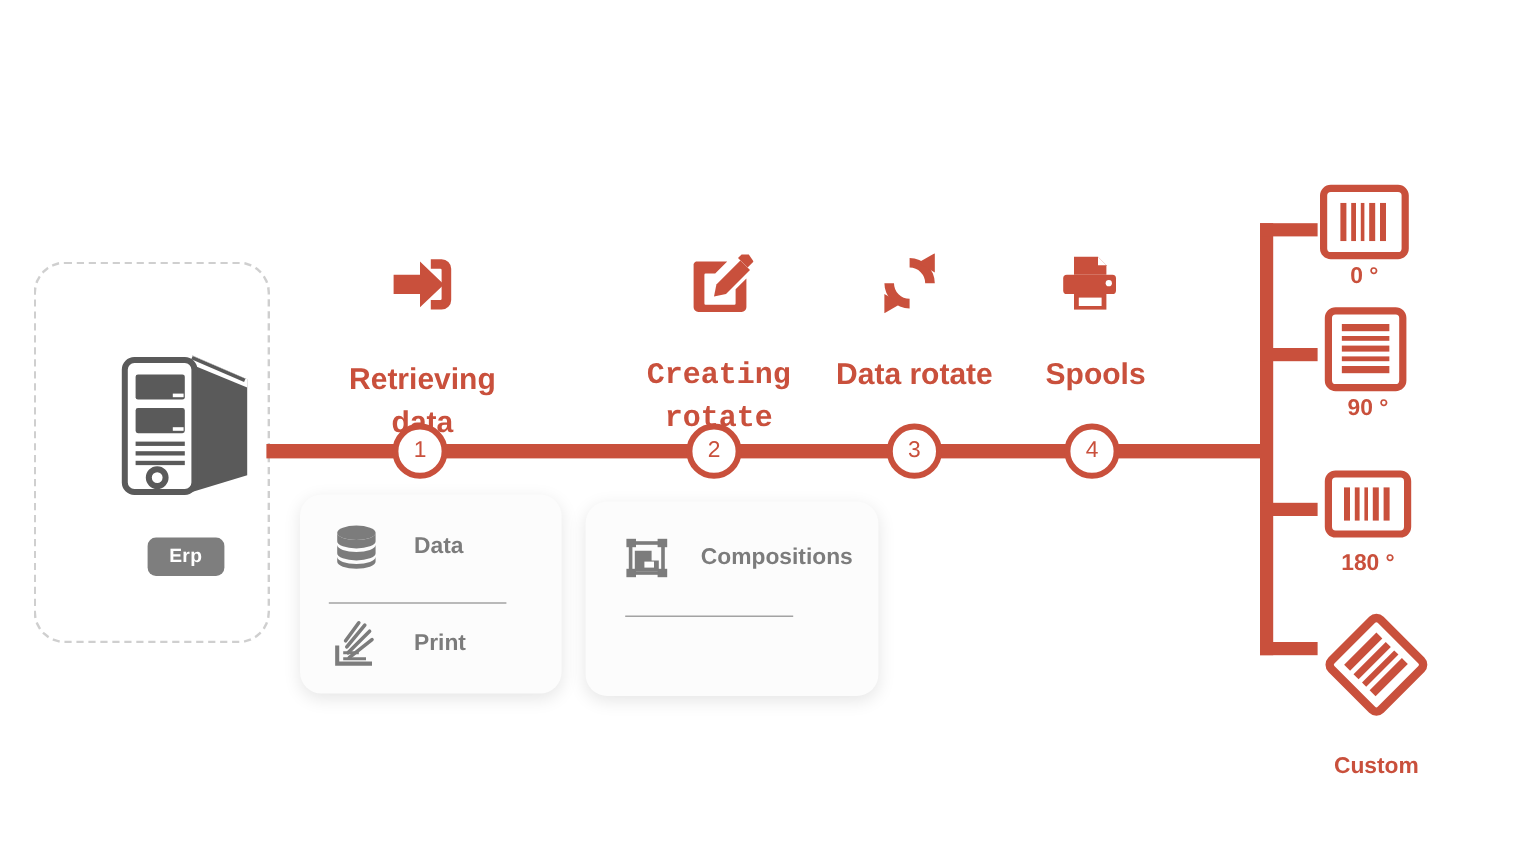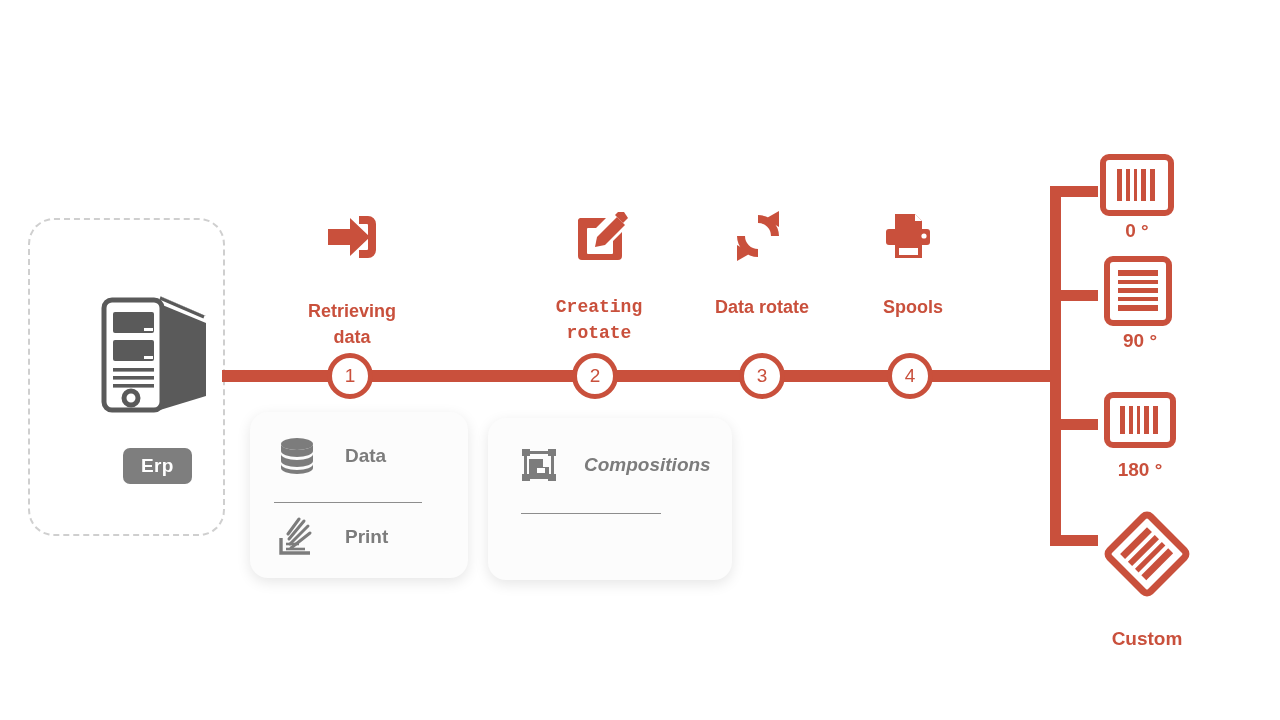--- a/index.html
+++ b/index.html
@@ -15,41 +15,41 @@
   
   .erp-panel{
     position:absolute;left:28px;top:218px;width:193px;height:314px;
     border:2px dashed #cfcfcf;border-radius:26px;
     background:#fff;
   }
   .erp-icon{position:absolute;left:64px;top:72px;}
   .erp-badge{
     position:absolute;left:93px;top:228px;
     background:#7e7e7e;color:#ffffff;
-    font-size:19px;font-weight:bold;
+    font-size:16px;font-weight:bold;
     padding:7px 18px;border-radius:7px;
     letter-spacing:.3px;
   }
 
   
   .timeline-bar{
     position:absolute;left:222px;top:370px;width:838px;height:12px;
     background:#c9503c;
   }
   .step-circle{
     position:absolute;width:46px;height:46px;border-radius:50%;
     background:#ffffff;border:5px solid #c9503c;
     box-sizing:border-box;
     display:flex;align-items:center;justify-content:center;
     font-size:19px;color:#c9503c;font-weight:400;
     z-index:4;
   }
   .step-label{
     position:absolute;text-align:center;
-    color:#c9503c;font-size:18px;font-weight:bold;line-height:1.42;
+    color:#c9503c;font-size:25px;font-weight:bold;line-height:1.42;
     z-index:3;
   }
   .step-icon{position:absolute;z-index:3;}
 
   
   .card{
     position:absolute;background:#fcfcfc;border-radius:18px;
     box-shadow:0 4px 14px rgba(0,0,0,.10);
     z-index:5;
   }
@@ -194,21 +194,21 @@
           <rect x="2" y="27" width="8" height="7" fill="#7c7c7c"></rect>
           <rect x="28" y="27" width="8" height="7" fill="#7c7c7c"></rect>
           <rect x="9" y="4" width="20" height="3" fill="#7c7c7c"></rect>
           <rect x="9" y="29" width="20" height="3" fill="#7c7c7c"></rect>
           <rect x="4" y="8" width="3" height="20" fill="#7c7c7c"></rect>
           <rect x="31" y="8" width="3" height="20" fill="#7c7c7c"></rect>
           <path d="M9 12 H23 V20 H29 V29 H9 Z" fill="#7c7c7c"></path>
           <rect x="17" y="21" width="8" height="5" fill="#ffffff"></rect>
         </svg>
       </span>
-      <span class="card-text" style="margin-left:24px;font-style:italic;">Compositions</span>
+      <span class="card-text" style="margin-left:24px;">Compositions</span>
     </div>
     <div class="card-sep" style="position:absolute;left:33px;top:95px;width:140px;"></div>
   </div>
 
   <div class="trunk"></div>
   <div class="branch" style="left:1050px;top:186px;width:48px;"></div>
   <div class="branch" style="left:1050px;top:290px;width:48px;"></div>
   <div class="branch" style="left:1050px;top:419px;width:48px;"></div>
   <div class="branch" style="left:1050px;top:535px;width:48px;"></div>
 

